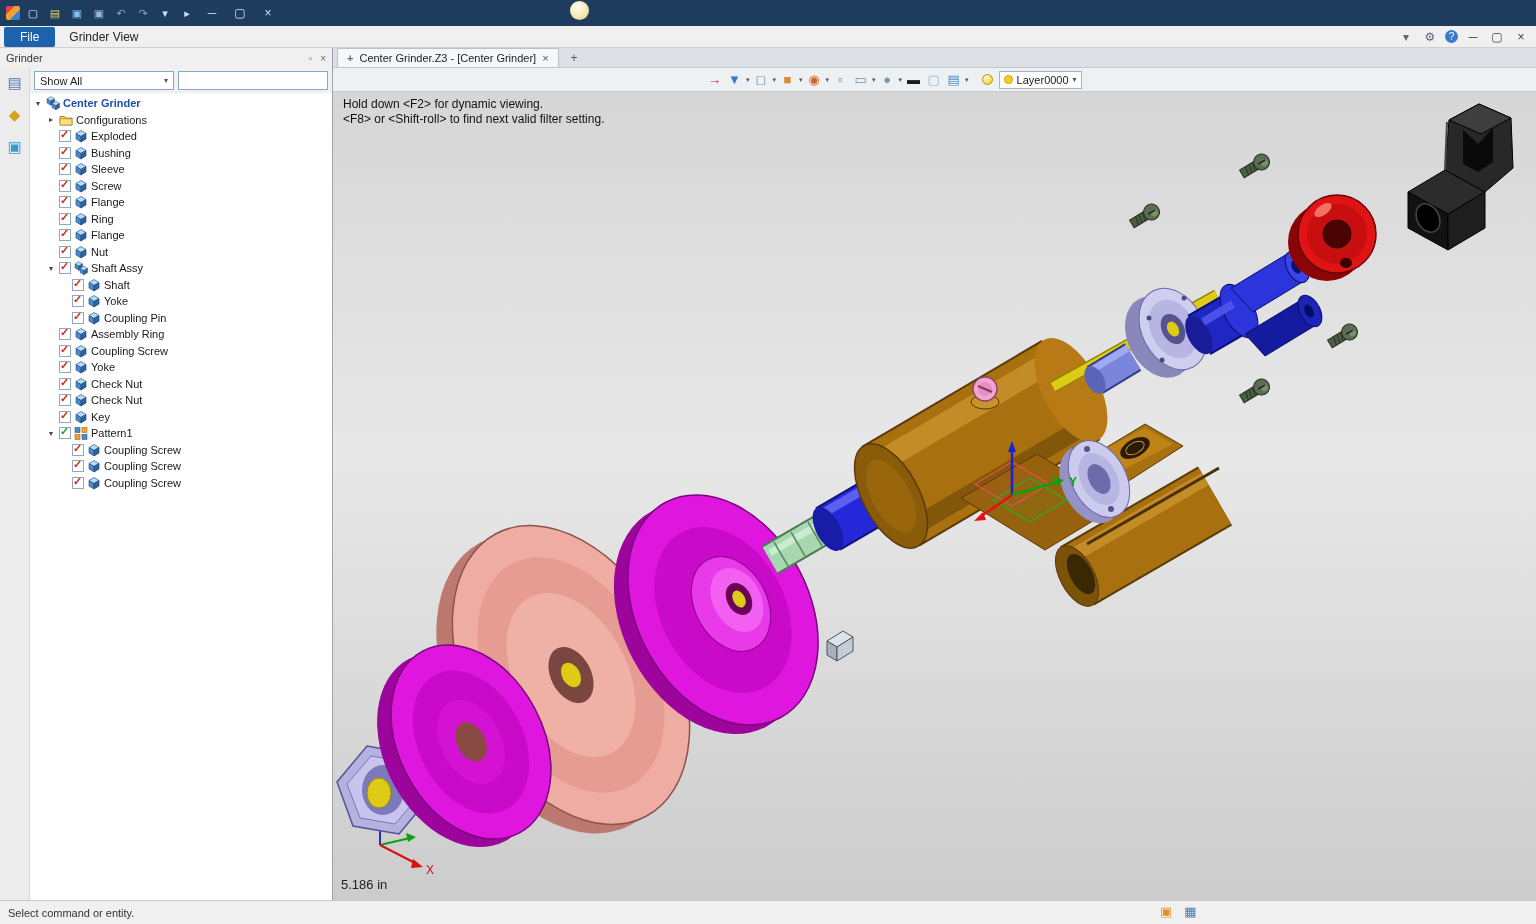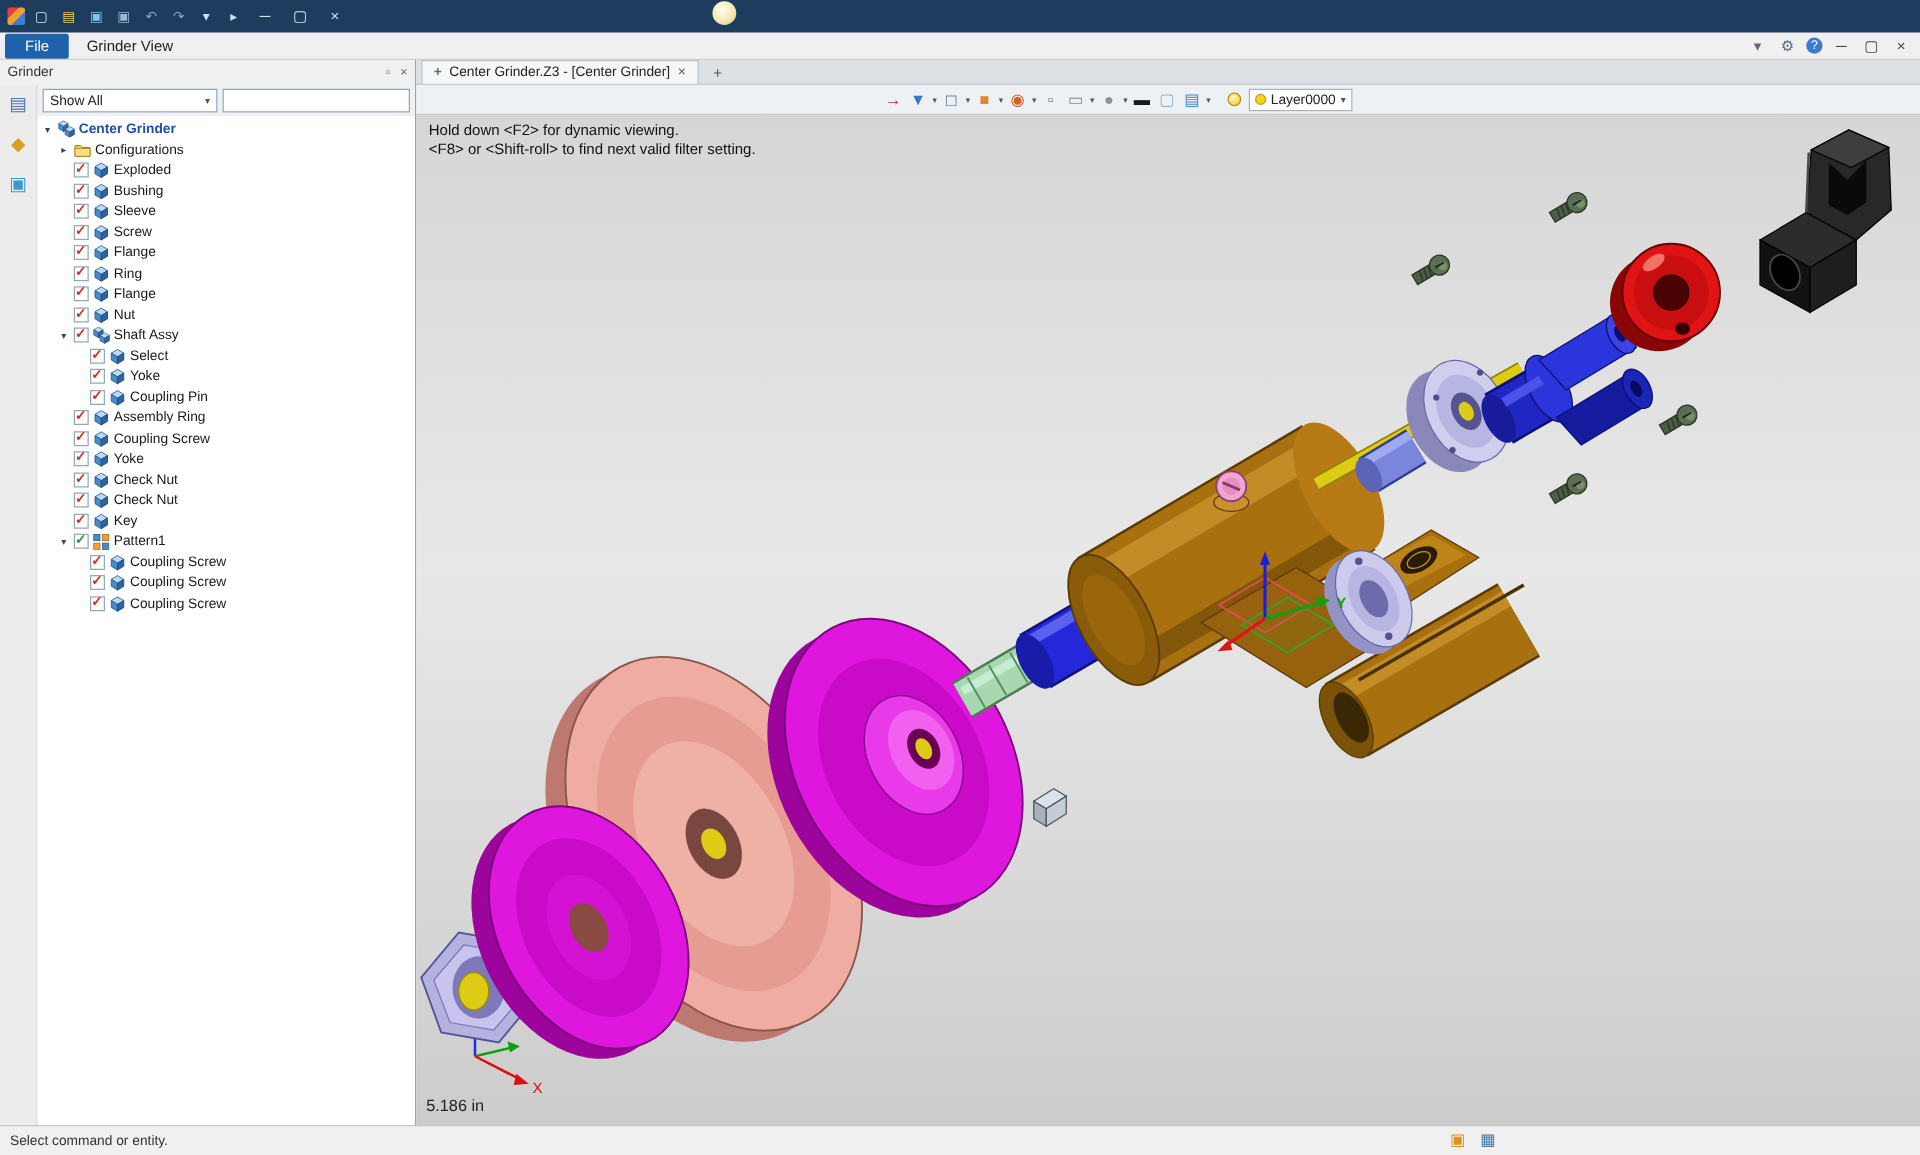--- a/index.html
+++ b/index.html
@@ -270,21 +270,21 @@
               <span class="tree-label">Shaft Assy</span>
             </div>
             <div class="tree-row" style="padding-left: 29px;">
               <span class="arrow"></span>
               <span class="checkbox">
                 <span class="mark" style="color: rgb(208, 48, 24);">✓</span>
               </span>
               <svg viewBox="0 0 14 14" class="tree-icon">
                 <use href="#ic-part"></use>
               </svg>
-              <span class="tree-label">Select</span>
+              <span class="tree-label">Shaft</span>
             </div>
             <div class="tree-row" style="padding-left: 29px;">
               <span class="arrow"></span>
               <span class="checkbox">
                 <span class="mark" style="color: rgb(208, 48, 24);">✓</span>
               </span>
               <svg viewBox="0 0 14 14" class="tree-icon">
                 <use href="#ic-part"></use>
               </svg>
               <span class="tree-label">Yoke</span>

